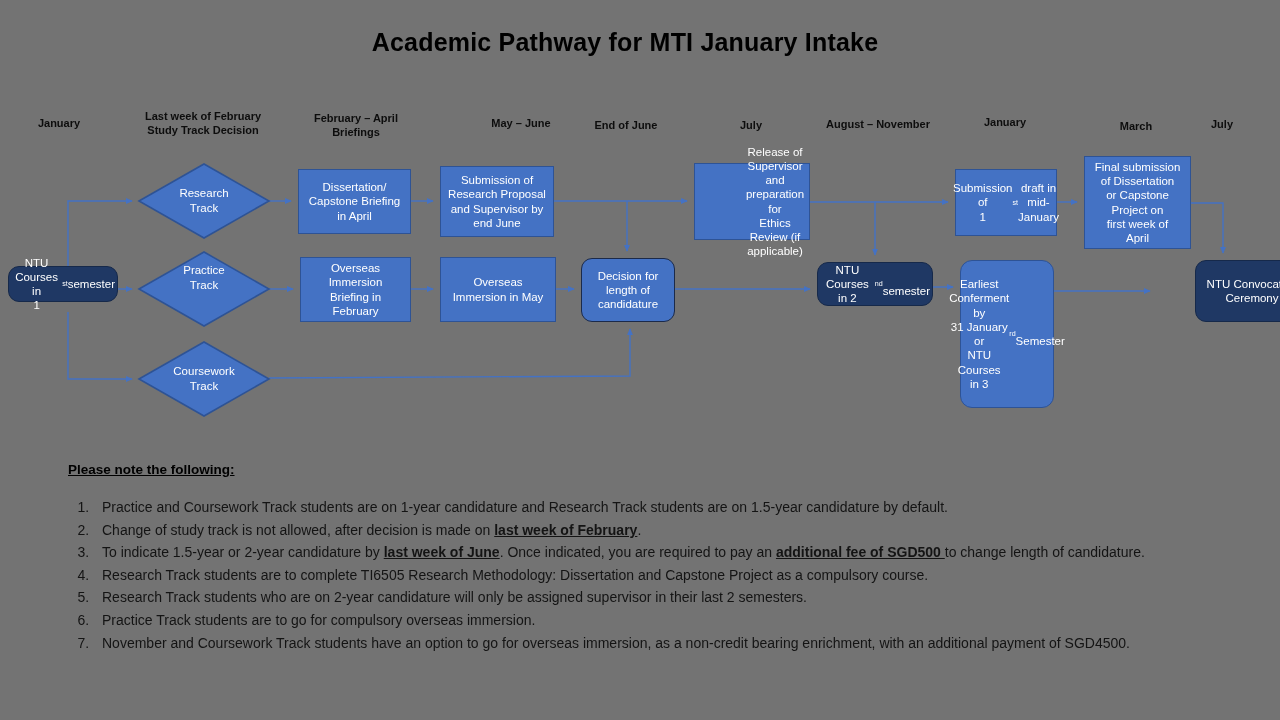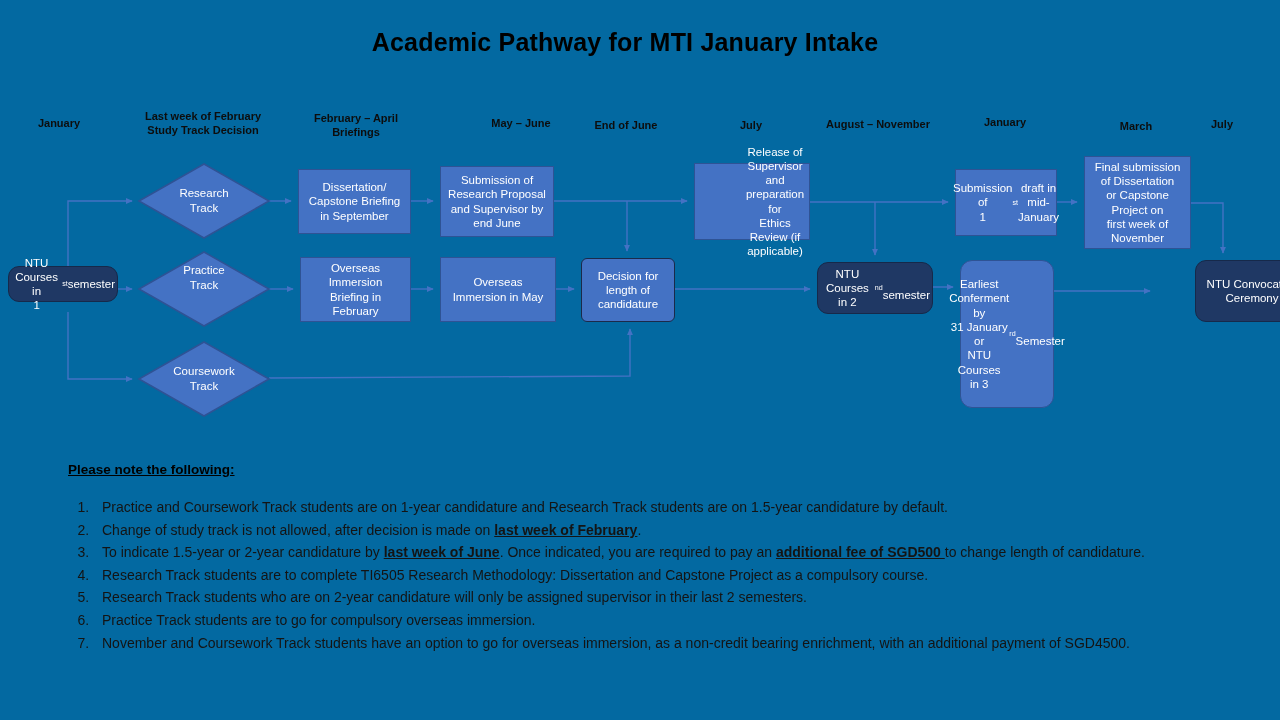--- a/index.html
+++ b/index.html
@@ -1,37 +1,37 @@
 <!DOCTYPE html>
 <html><head>
 <meta charset="utf-8">
 <style>
   * { margin:0; padding:0; box-sizing:border-box; }
   html,body { background:#ffffff; }
   body { font-family:"Liberation Sans", sans-serif; }
   .slide {
-    position:relative; width:1280px; height:720px; background:#0369a1; overflow:hidden;
+    position:relative; width:1280px; height:720px; background:#737373; overflow:hidden;
   }
   .title {
     position:absolute; left:0; top:28px; width:1250px; text-align:center;
     font-size:25px; font-weight:bold; color:#000000; letter-spacing:0.2px;
   }
   .tl-label {
     position:absolute; font-weight:bold; font-size:11px; line-height:1.3;
     text-align:center; white-space:pre-line; color:#0d0d0d;
   }
   .connector-layer { position:absolute; left:0; top:0; z-index:1; }
   .node {
     position:absolute; display:flex; align-items:center; justify-content:center;
     text-align:center; color:#ffffff; white-space:pre-line;
     font-size:11.5px; line-height:1.24; padding:2px; z-index:2;
   }
   .light    { background:#4472C4; border:1.5px solid #2E5395; }
   .dark     { background:#1F3864; border:1.5px solid #16294A; border-radius:11px; }
-  .decision { background:#4472C4; border:1.6px solid #1B2A4A; border-radius:6px; }
+  .decision { background:#4472C4; border:1.6px solid #1B2A4A; border-radius:11px; }
   .diamond-label {
     position:absolute; display:flex; align-items:center; justify-content:center;
     text-align:center; color:#ffffff; white-space:pre-line;
     font-size:11.5px; line-height:1.3; z-index:2; background:transparent;
   }
   sup { font-size:0.62em; vertical-align:super; line-height:0; }
   .bu { font-weight:bold; text-decoration:underline; }
   .notes { position:absolute; left:68px; top:462px; width:1165px; color:#141414; z-index:2; }
   .notes-heading {
     font-size:13.5px; font-weight:bold; text-decoration:underline; color:#000000;
@@ -96,49 +96,49 @@
 Track</div>
   <div class="diamond-label" style="left:154px;top:256px;width:100px;height:44px;">Practice
 Track</div>
   <div class="diamond-label" style="left:154px;top:357px;width:100px;height:44px;">Coursework
 Track</div>
 
   <div class="node dark" style="left:8px;top:266px;width:110px;height:36px;">NTU Courses in
 1<sup>st</sup> semester</div>
   <div class="node light" style="left:298px;top:169px;width:113px;height:65px;">Dissertation/
 Capstone Briefing
-in September</div>
+in April</div>
   <div class="node light" style="left:440px;top:166px;width:114px;height:71px;">Submission of
 Research Proposal
 and Supervisor by
 end June</div>
   <div class="node light" style="left:694px;top:163px;width:116px;height:77px;padding-left:48px;">Release of
 Supervisor and
 preparation for
 Ethics Review (if
 applicable)</div>
   <div class="node light" style="left:955px;top:169px;width:102px;height:67px;">Submission of
 1<sup>st</sup> draft in mid-
 January</div>
   <div class="node light" style="left:1084px;top:156px;width:107px;height:93px;">Final submission
 of Dissertation
 or Capstone
 Project on
 first week of
-November</div>
+April</div>
   <div class="node light" style="left:300px;top:257px;width:111px;height:65px;">Overseas
 Immersion
 Briefing in
 February</div>
   <div class="node light" style="left:440px;top:257px;width:116px;height:65px;">Overseas
 Immersion in May</div>
   <div class="node decision" style="left:581px;top:258px;width:94px;height:64px;">Decision for
 length of
 candidature</div>
-  <div class="node dark" style="left:817px;top:262px;width:116px;height:52px;">NTU Courses in 2<sup>nd</sup>
+  <div class="node dark" style="left:817px;top:262px;width:116px;height:44px;">NTU Courses in 2<sup>nd</sup>
 semester</div>
   <div class="node light" style="left:960px;top:260px;width:94px;height:148px;border-radius:12px;">Earliest
 Conferment by
 31 January or
 NTU Courses
 in 3<sup>rd</sup>
 Semester</div>
   <div class="node dark" style="left:1195px;top:260px;width:114px;height:62px;">NTU Convocation
 Ceremony</div>
 

